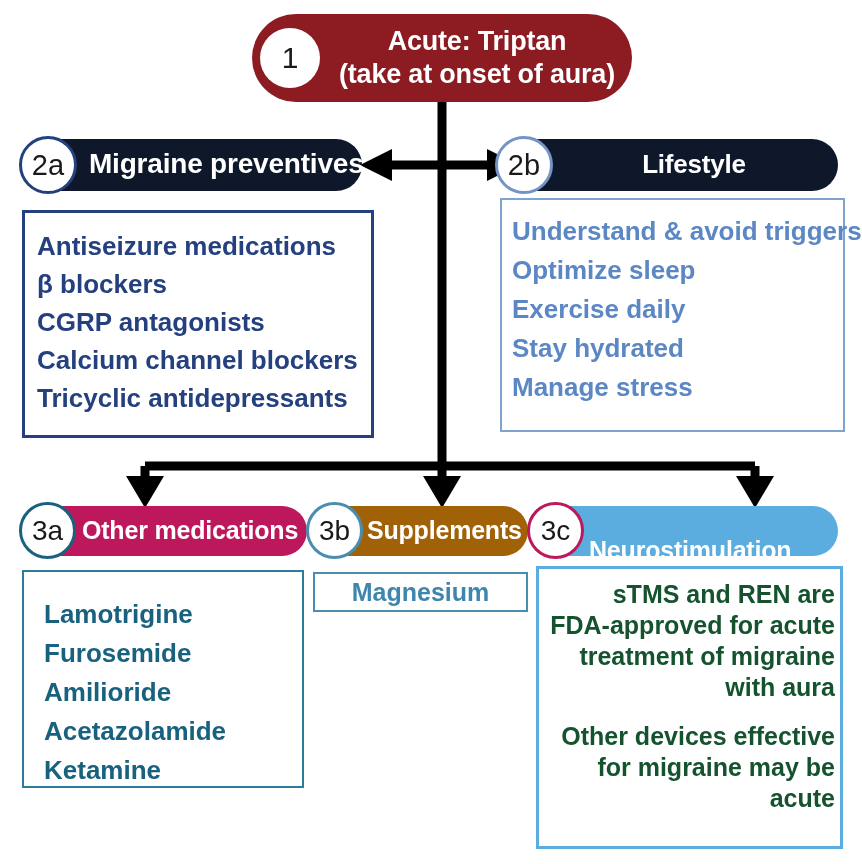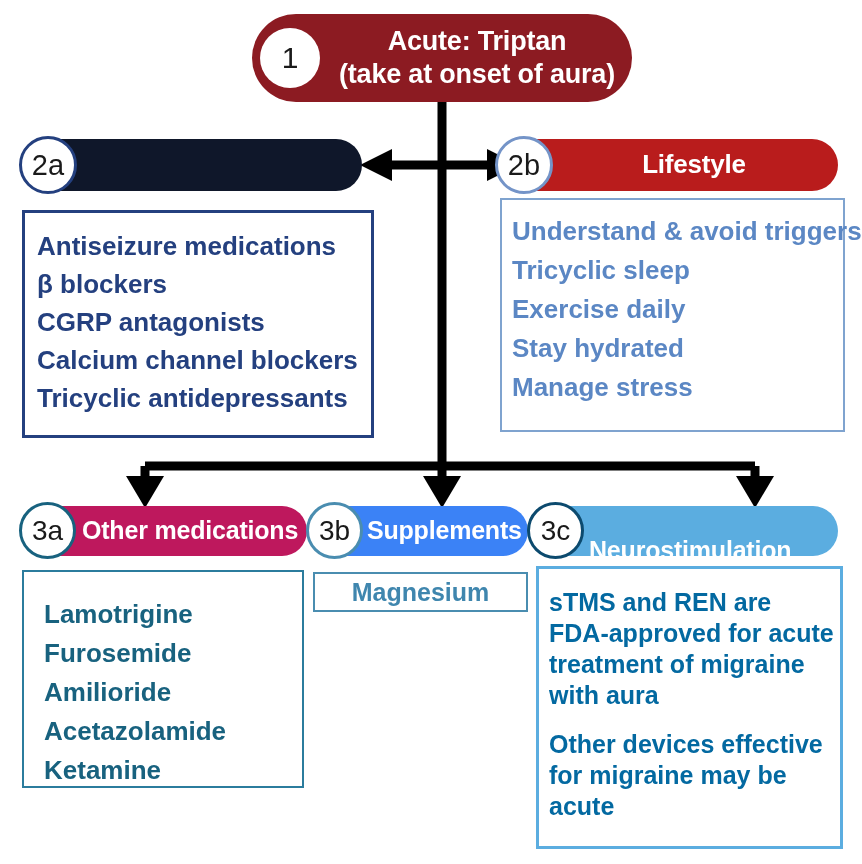--- a/index.html
+++ b/index.html
@@ -92,21 +92,21 @@
   #node2a .pill-label {
     position: absolute;
     left: 62px; top: 9px;
     font-size: 28px;
   }
 
   
   #node2b {
     left: 503px; top: 139px;
     width: 335px; height: 52px;
-    background: #b91c1c;
+    background: #0f172a;
   }
   #node2b .badge {
     left: -8px; top: -3px;
     width: 58px; height: 58px;
     border: 3px solid #7494C8;
     font-size: 29px;
   }
   #node2b .pill-label {
     position: absolute;
     left: 60px; top: 10px;
@@ -131,21 +131,21 @@
   #node3a .pill-label {
     position: absolute;
     left: 55px; top: 10px;
     font-size: 25px;
   }
 
   
   #node3b {
     left: 313px; top: 506px;
     width: 215px; height: 50px;
-    background: #3b82f6;
+    background: #a16207;
   }
   #node3b .badge {
     left: -7px; top: -4px;
     width: 57px; height: 57px;
     border: 3px solid #4A8DB0;
     font-size: 28px;
   }
   #node3b .pill-label {
     position: absolute;
     left: 54px; top: 10px;
@@ -154,21 +154,21 @@
 
   
   #node3c {
     left: 534px; top: 506px;
     width: 304px; height: 50px;
     background: #5BADE0;
   }
   #node3c .badge {
     left: -7px; top: -4px;
     width: 57px; height: 57px;
-    border: 3px solid #0c4a6e;
+    border: 3px solid #be185d;
     font-size: 28px;
   }
   #node3c .pill-label {
     position: absolute;
     left: 55px; top: 10px;
     font-size: 25px;
     margin-top: 20px;
   }
 
   
@@ -238,26 +238,27 @@
     font-weight: bold;
   }
 
   #box3c {
     left: 536px; top: 566px;
     width: 307px; height: 283px;
     border: 3px solid #5BADE0;
     padding: 10px 0 0 10px;
   }
   #box3c p {
-    margin: 8px 0 18px 0;
-    color: #0369a1;
+    margin: 0 0 18px 0;
+    color: #14532d;
     font-size: 25px;
     line-height: 31px;
     font-weight: bold;
     max-width: 286px;
+    text-align: right;
   }
   #box3c p:last-child { margin-bottom: 0; }
 </style>
 </head>
 <body>
 
 <div class="canvas">
 
   <svg class="connectors" viewBox="0 0 862 864" width="862" height="864" aria-hidden="true">
 
@@ -279,41 +280,42 @@
   <div class="pill" id="node1">
     <span class="badge">1</span>
     <span class="pill-label">
       <span>Acute: Triptan</span><br>
       <span>(take at onset of aura)</span>
     </span>
   </div>
 
   <div class="pill" id="node2a">
     <span class="badge">2a</span>
+    <span class="pill-label">Migraine preventives</span>
   </div>
 
   <div class="box" id="box2a">
     <ul>
       <li>Antiseizure medications</li>
       <li>β blockers</li>
       <li>CGRP antagonists</li>
       <li>Calcium channel blockers</li>
       <li>Tricyclic antidepressants</li>
     </ul>
   </div>
 
   <div class="pill" id="node2b">
     <span class="badge">2b</span>
     <span class="pill-label">Lifestyle</span>
   </div>
 
   <div class="box" id="box2b">
     <ul>
       <li>Understand &amp; avoid triggers</li>
-      <li>Tricyclic sleep</li>
+      <li>Optimize sleep</li>
       <li>Exercise daily</li>
       <li>Stay hydrated</li>
       <li>Manage stress</li>
     </ul>
   </div>
 
   <div class="pill" id="node3a">
     <span class="badge">3a</span>
     <span class="pill-label">Other medications</span>
   </div>

